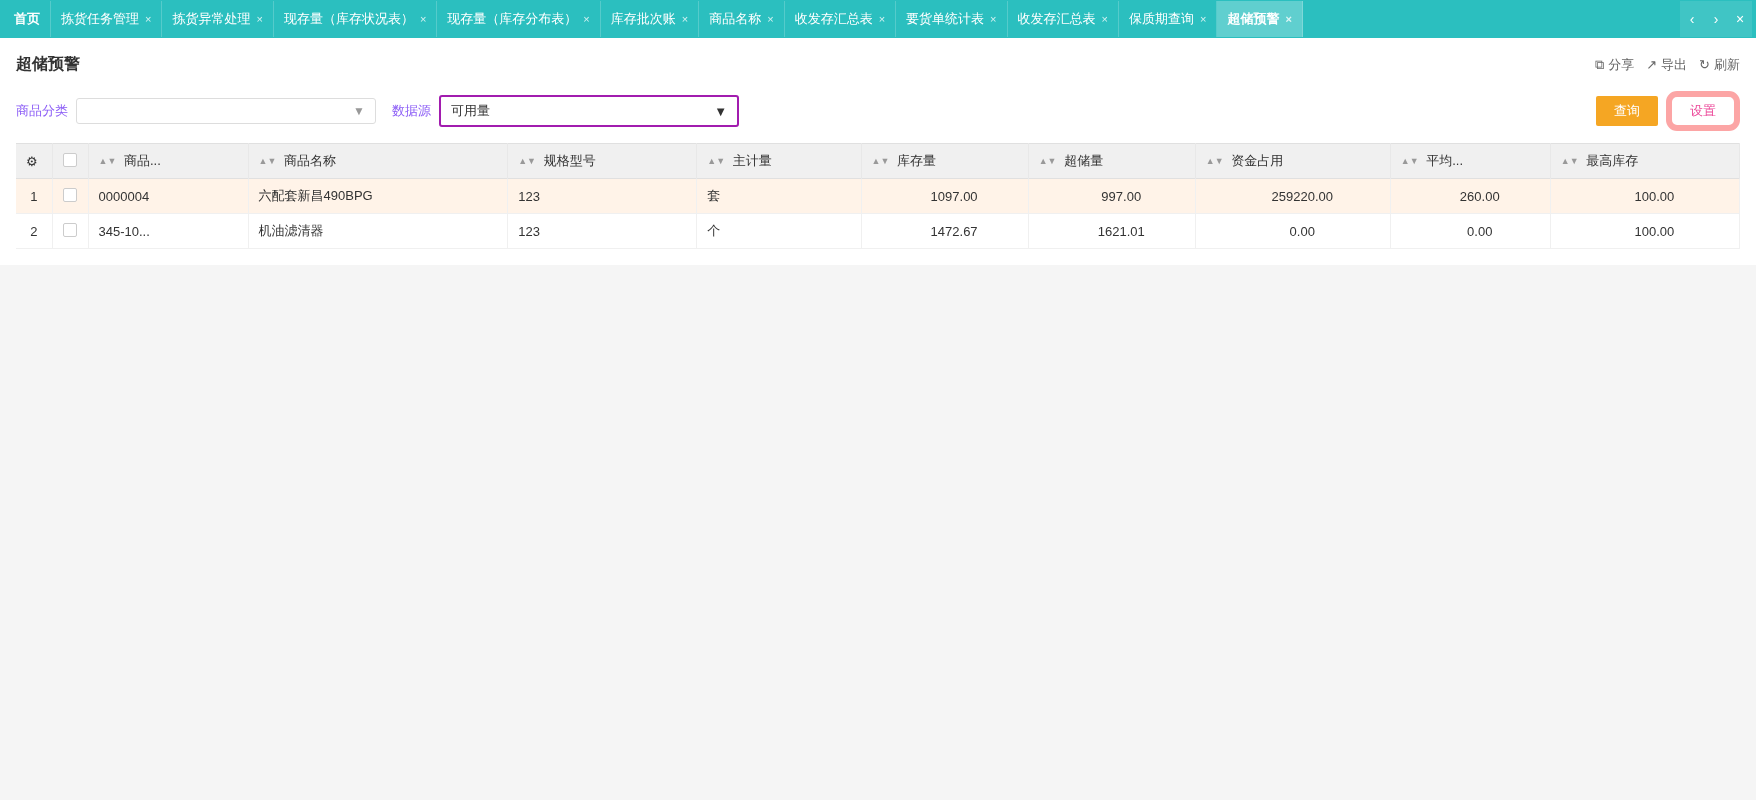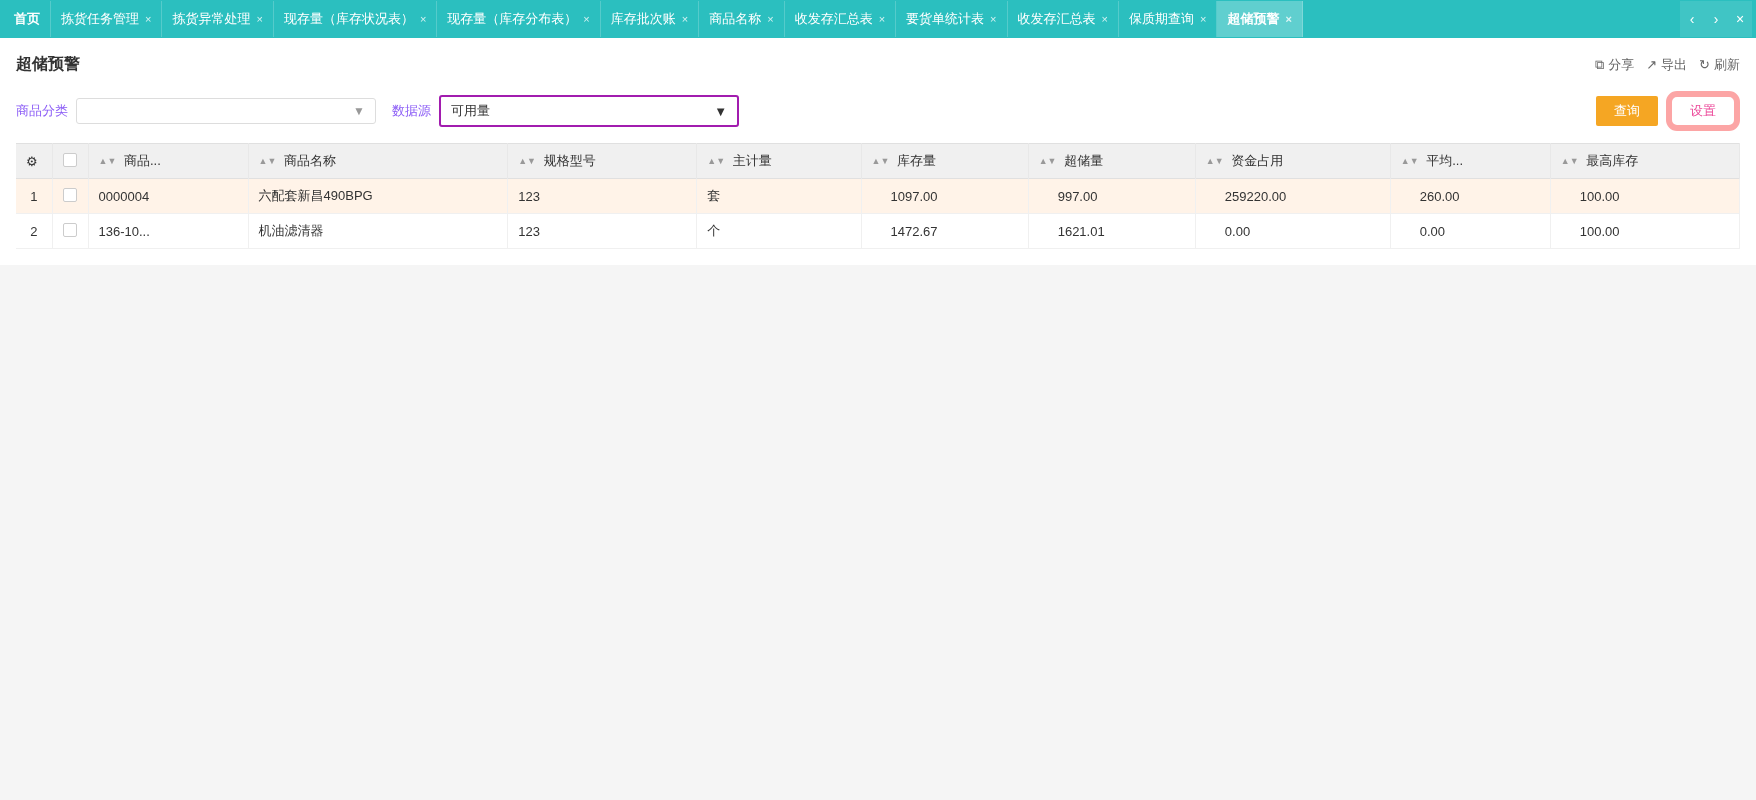--- a/index.html
+++ b/index.html
@@ -176,21 +176,21 @@
     }
     .data-table tbody tr {
       border-bottom: 1px solid #f0f0f0;
     }
     .data-table tbody tr.highlighted { background: #fff3e8; }
     .data-table tbody td {
       padding: 8px 10px;
       color: #333;
       border-right: 1px solid #f0f0f0;
     }
-    .data-table tbody td.num { text-align: left; padding-left: 29px; }
+    .data-table tbody td.num { text-align: center; padding-left: 29px; }
     .data-table tbody td.center { text-align: center; }
     .gear-th { width: 36px; text-align: center; }
     .checkbox-cell { width: 36px; text-align: center; }
 
     .checkbox {
       width: 14px;
       height: 14px;
       border: 1px solid #ccc;
       border-radius: 2px;
       display: inline-block;
@@ -358,21 +358,21 @@
       <td class="num">997.00</td>
       <td class="num">259220.00</td>
       <td class="num">260.00</td>
       <td class="num">100.00</td>
     </tr>
         <tr>
       <td class="center">2</td>
       <td class="checkbox-cell center">
         <span class="checkbox"></span>
       </td>
-      <td>136-10...</td>
+      <td>345-10...</td>
       <td>机油滤清器</td>
       <td>123</td>
       <td>个</td>
       <td class="num">1472.67</td>
       <td class="num">1621.01</td>
       <td class="num">0.00</td>
       <td class="num">0.00</td>
       <td class="num">100.00</td>
     </tr>
       </tbody>

